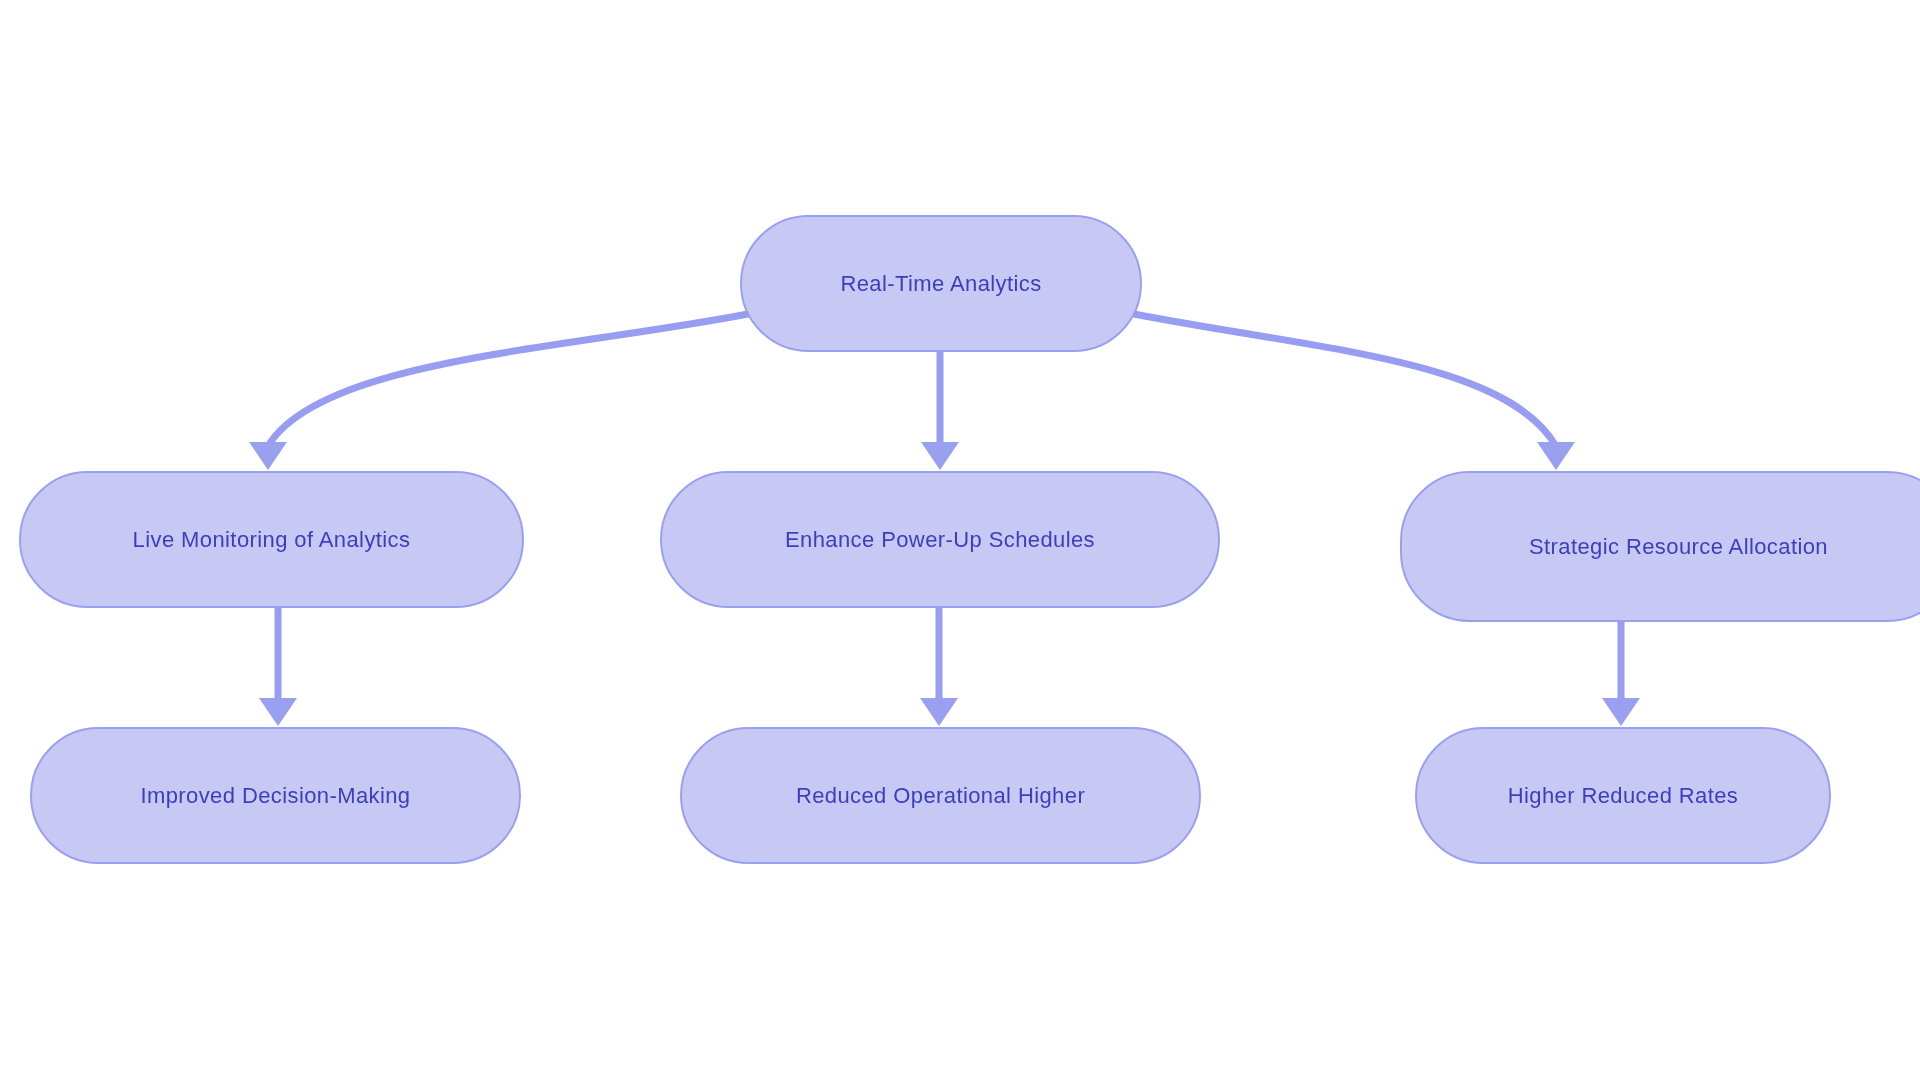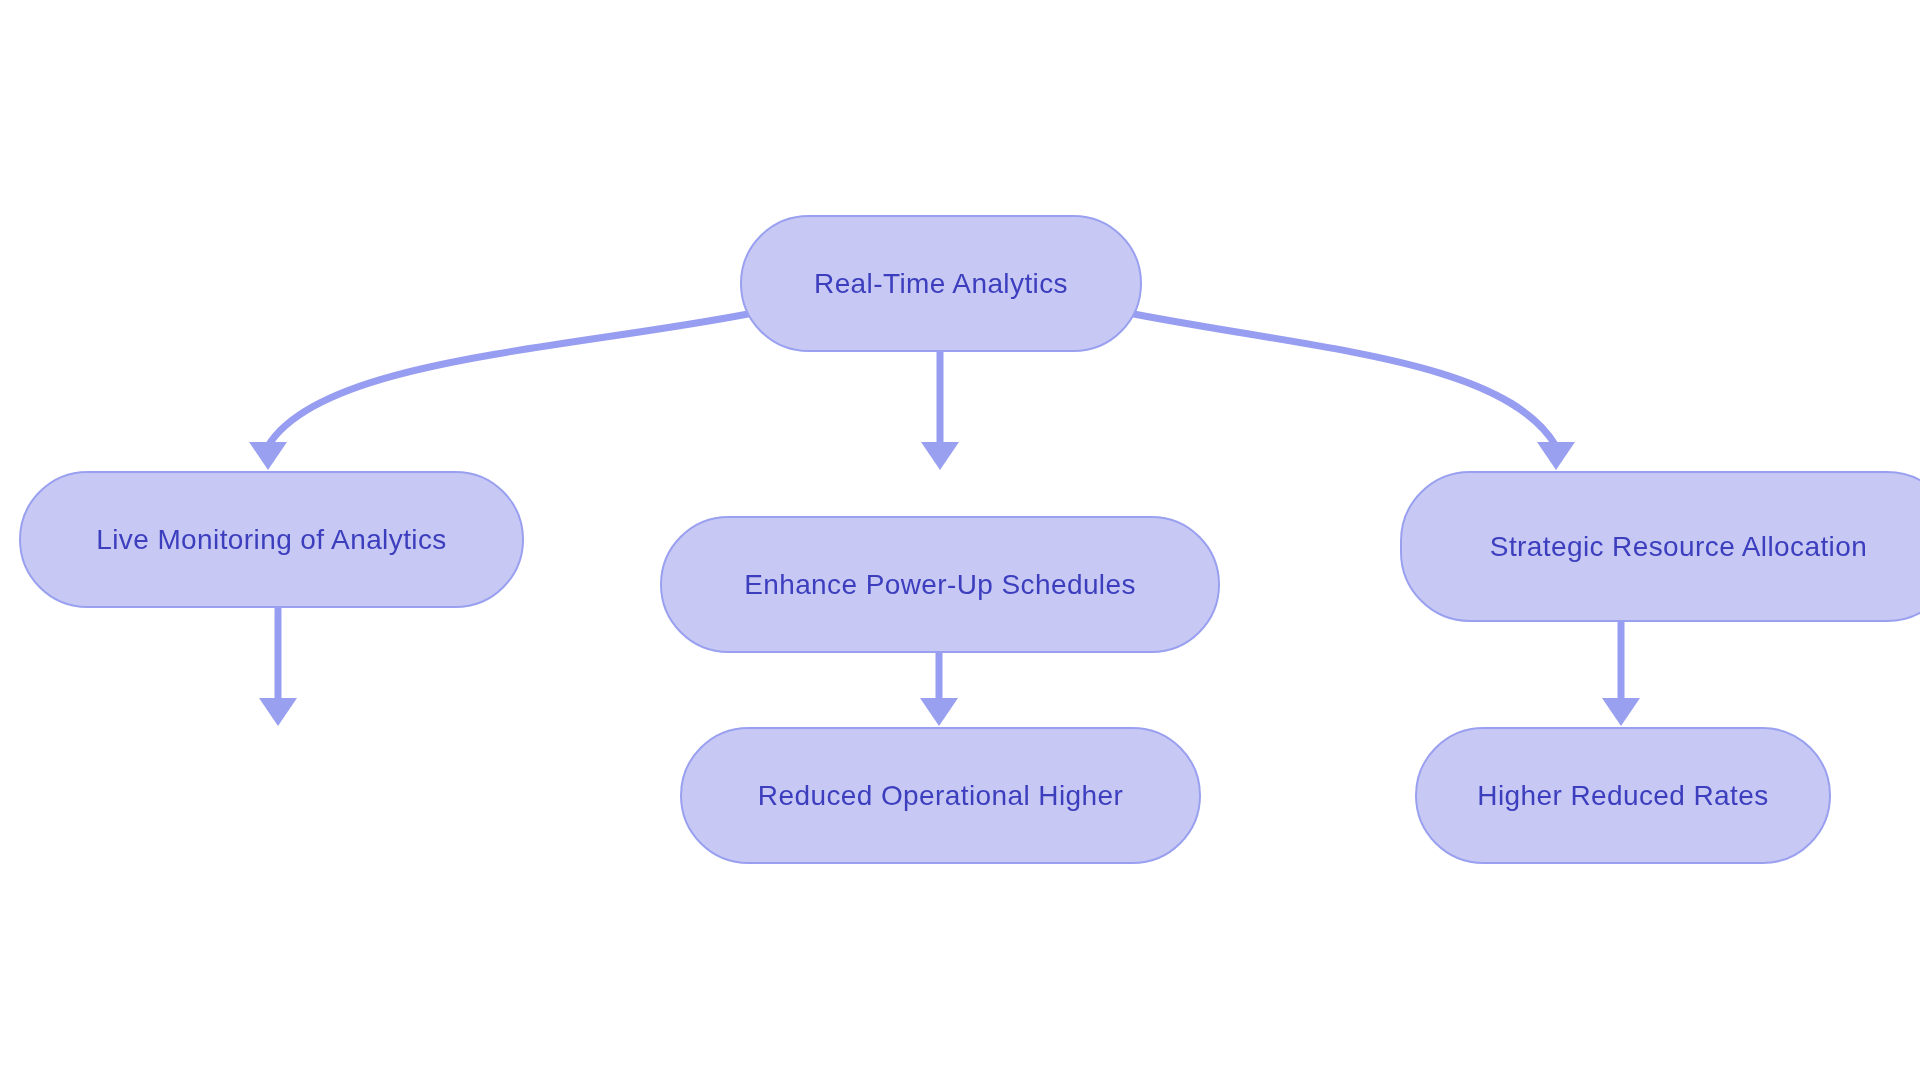--- a/index.html
+++ b/index.html
@@ -24,29 +24,29 @@
   .node {
     position: absolute;
     display: flex;
     align-items: center;
     justify-content: center;
     box-sizing: border-box;
     background: #c7c9f4;
     border: 2px solid #9aa0f0;
     border-radius: 70px;
     color: #3c3ebe;
-    font-size: 28px;
+    font-size: 22px;
     letter-spacing: 0.4px;
     white-space: nowrap;
     text-align: left;
   }
   
   .n-root      { left: 740px;  top: 215px; width: 402px; height: 137px; }
   .n-live      { left: 19px;   top: 471px; width: 505px; height: 137px; }
-  .n-enhance   { left: 660px;  top: 471px; width: 560px; height: 137px; margin-top: 45px; }
+  .n-enhance   { left: 660px;  top: 471px; width: 560px; height: 137px; }
   .n-strategic { left: 1400px; top: 471px; width: 557px; height: 151px; }
   .n-decision  { left: 30px;   top: 727px; width: 491px; height: 137px; }
   .n-costs     { left: 680px;  top: 727px; width: 521px; height: 137px; }
   .n-uptime    { left: 1415px; top: 727px; width: 416px; height: 137px; }
 
   .edge-path {
     fill: none;
     stroke: #979df0;
     stroke-width: 7;
     stroke-linecap: round;
@@ -103,20 +103,23 @@
   </div>
 
   <div class="node n-enhance">
     <span>Enhance Power-Up Schedules</span>
   </div>
 
   <div class="node n-strategic">
     <span>Strategic Resource Allocation</span>
   </div>
 
+  <div class="node n-decision">
+    <span>Improved Decision-Making</span>
+  </div>
 
   <div class="node n-costs">
     <span>Reduced Operational Higher</span>
   </div>
 
   <div class="node n-uptime">
     <span>Higher Reduced Rates</span>
   </div>
 
 </div>

